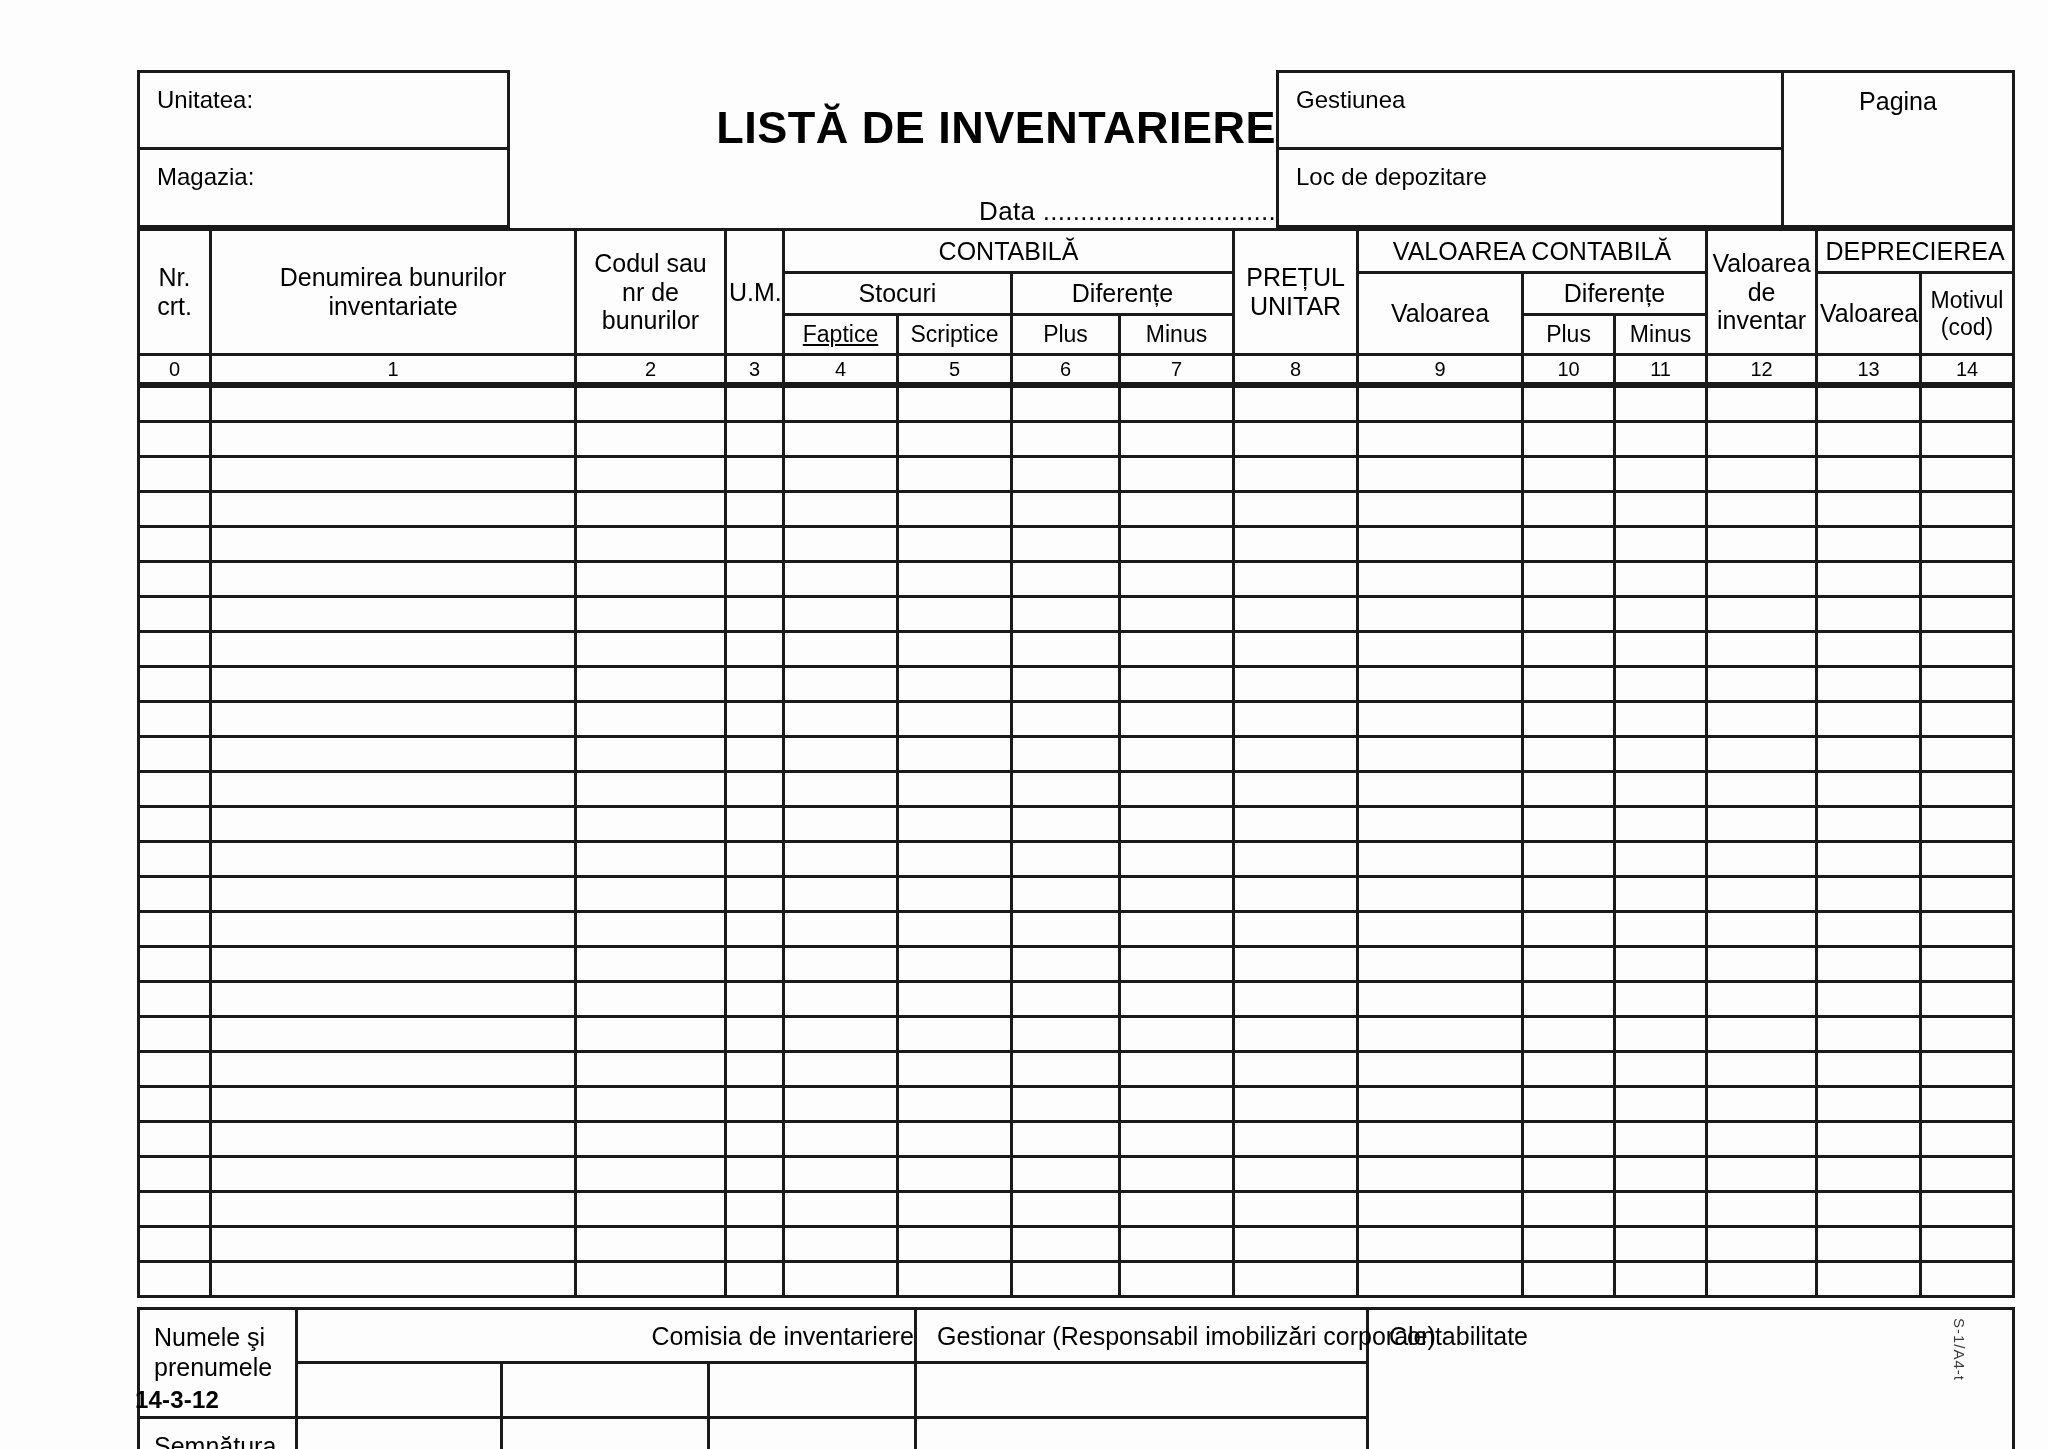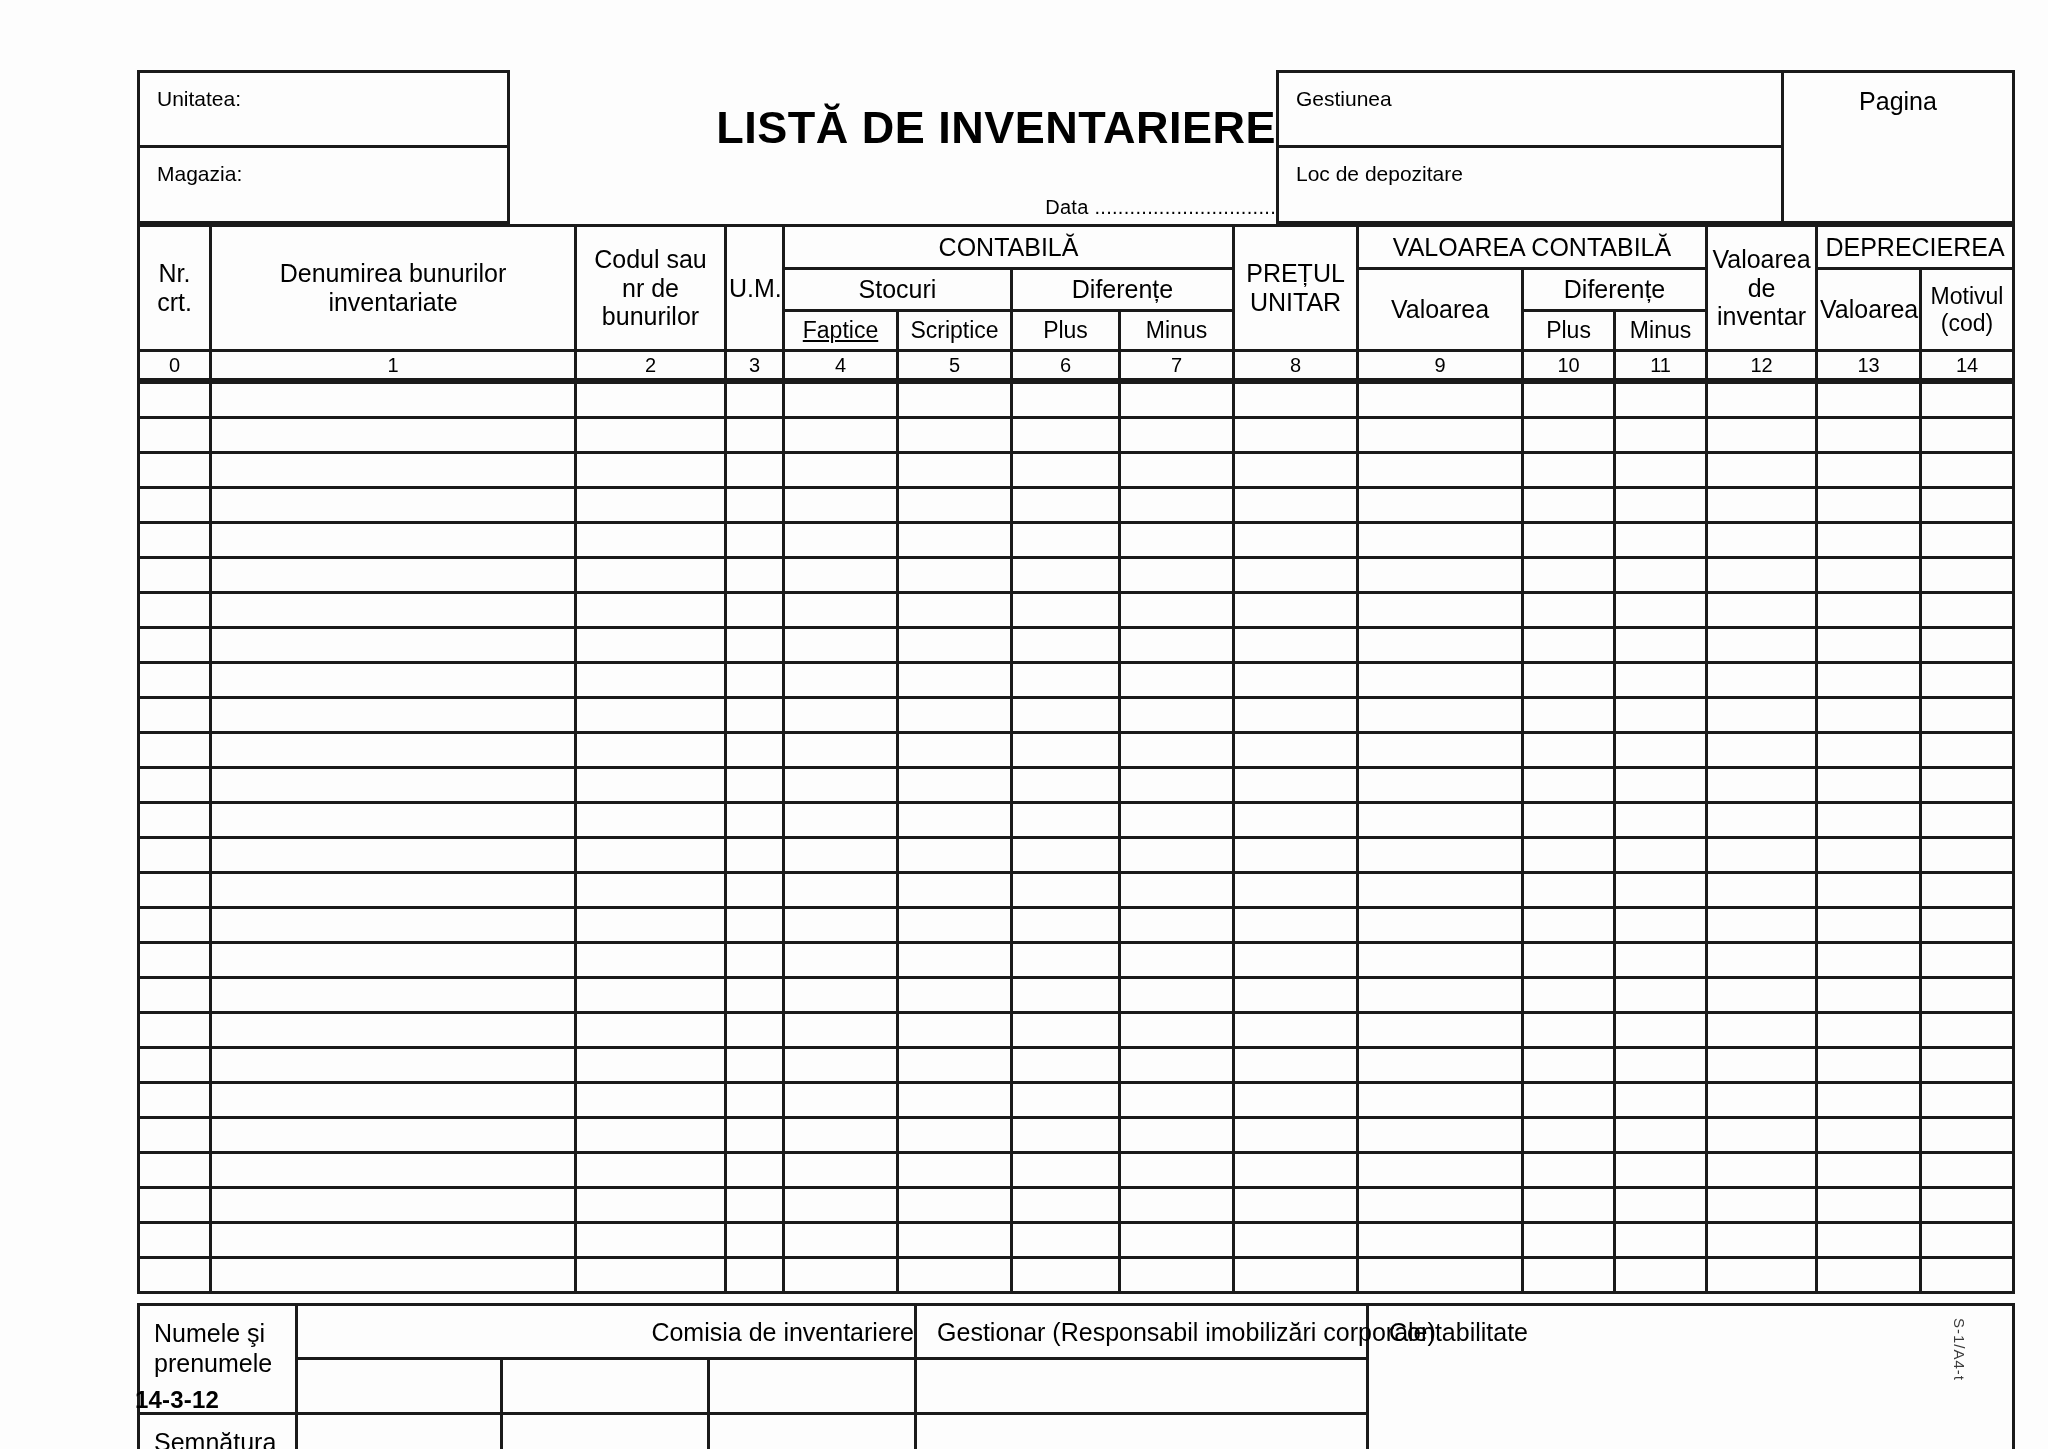--- a/index.html
+++ b/index.html
@@ -38,39 +38,39 @@
     border-collapse: collapse;
     table-layout: fixed;
   }
   .topblock td {
     border: 3px solid #1a1a1a;
     padding: 0;
     vertical-align: top;
     background: #fdfdfd;
   }
   .lbl {
-    font-size: 21px;
+    font-size: 24px;
     padding: 14px 12px 0 17px;
     line-height: 1.1;
     white-space: nowrap;
   }
   .titlecell {
     text-align: right;
     vertical-align: top;
     border-top: none !important;
     border-bottom: none !important;
   }
   .maintitle {
     font-size: 45px;
     font-weight: bold;
     letter-spacing: 0.5px;
     margin-top: 30px;
   }
   .datarow {
-    font-size: 20px;
+    font-size: 26px;
     margin-top: 42px;
     letter-spacing: 0.3px;
     padding-left: 19px;
   }
   .pagina {
     text-align: center;
     font-size: 25px;
     padding-top: 14px;
   }
 

